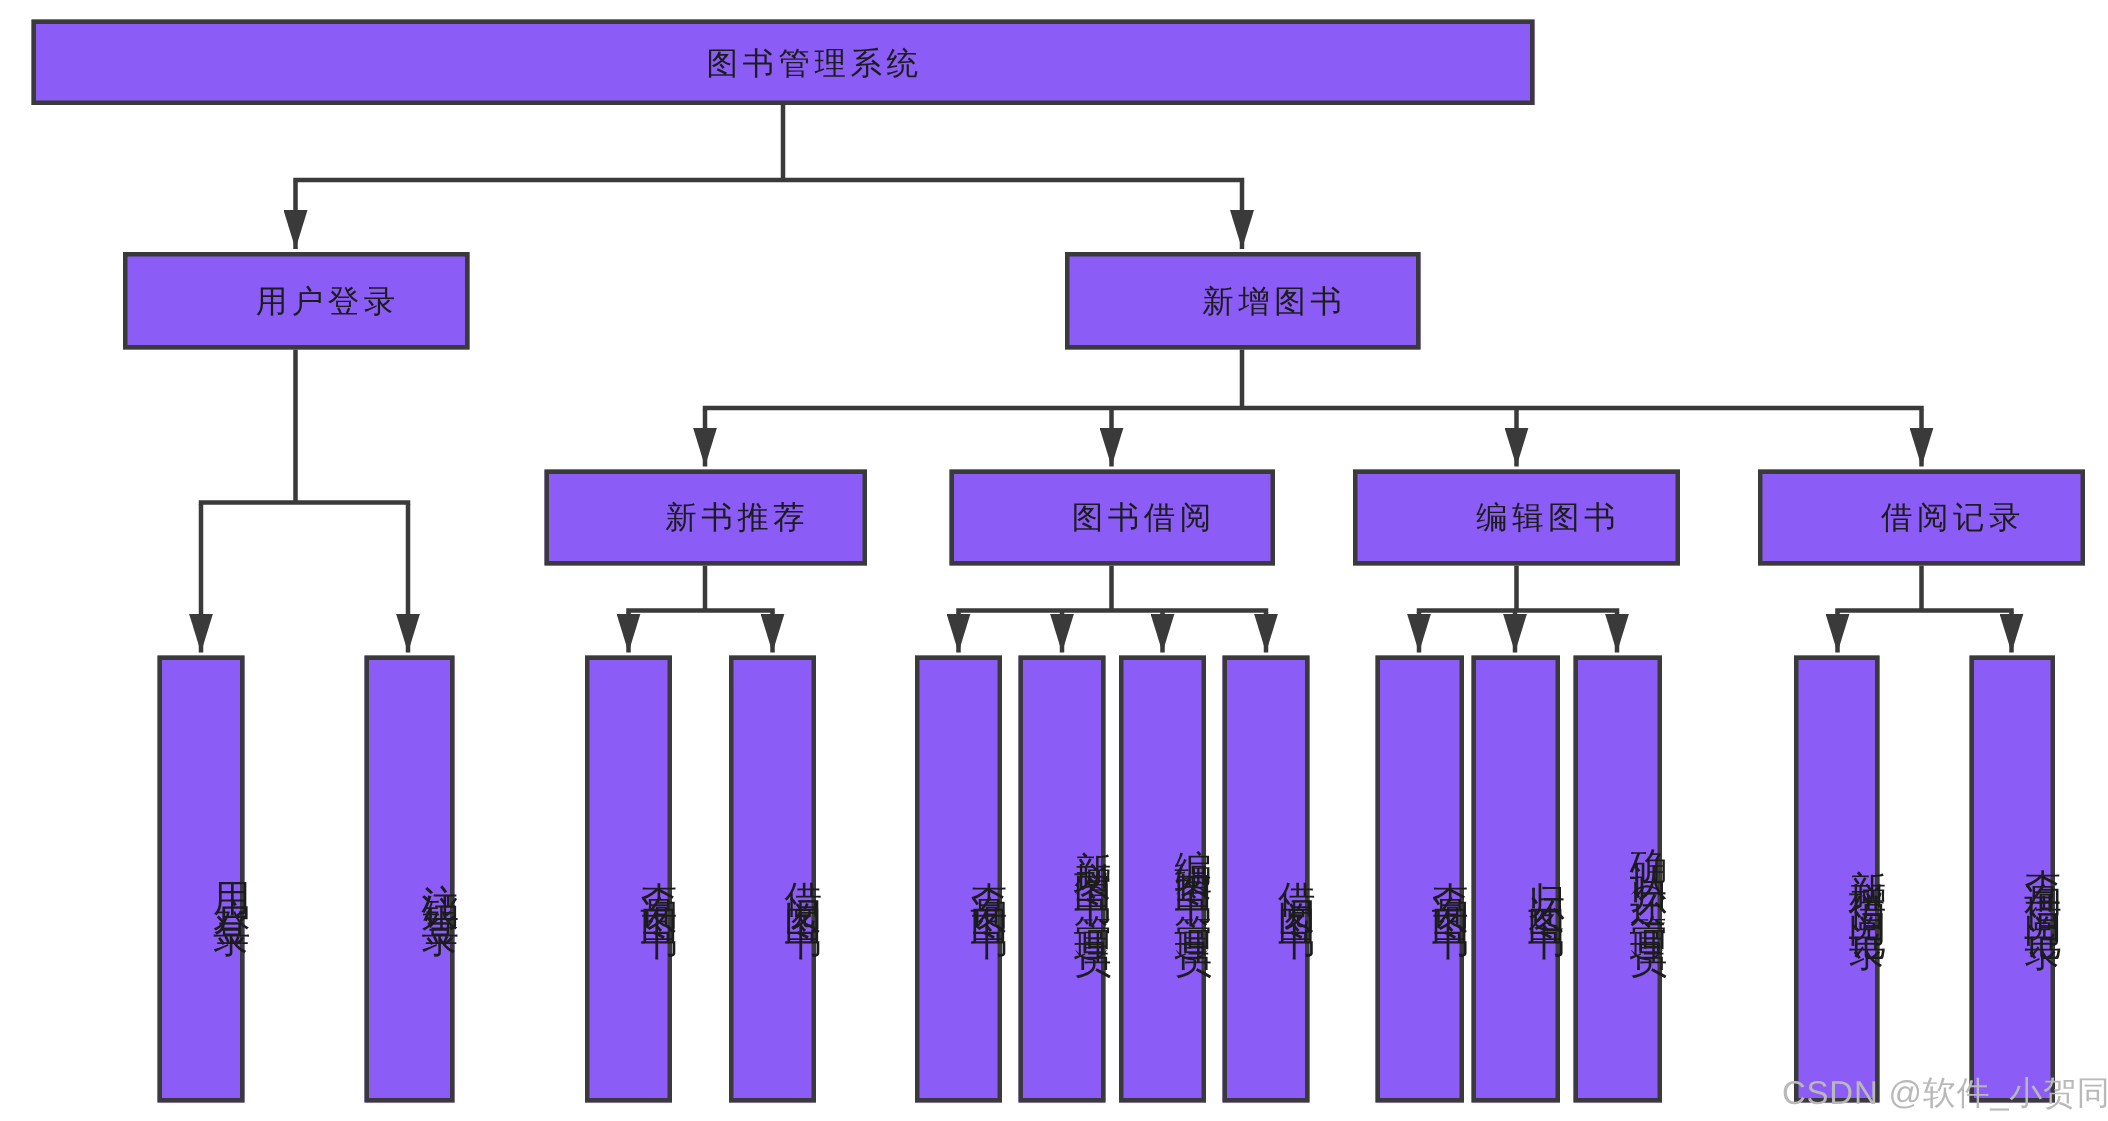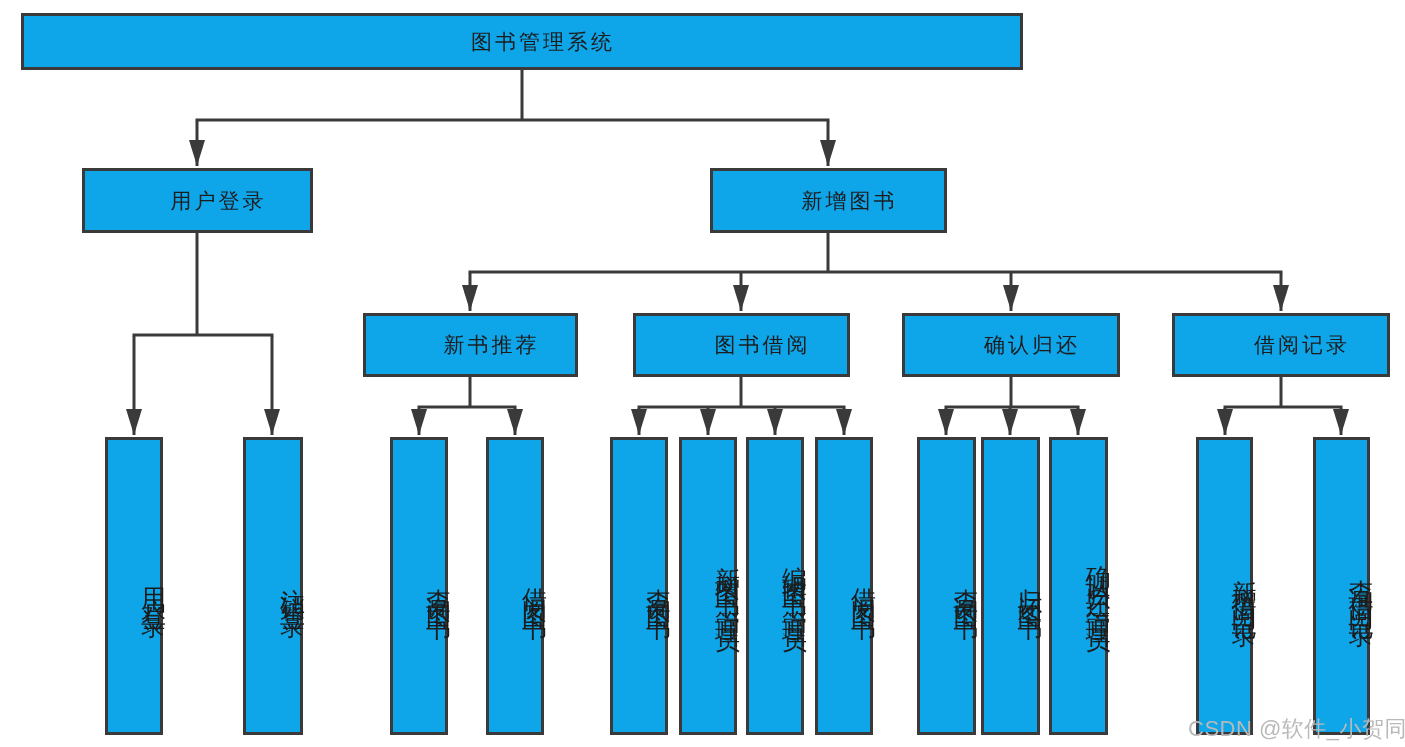--- a/index.html
+++ b/index.html
@@ -11,21 +11,21 @@
     color:var(--text,#1c1c1c);
     overflow:hidden;
   }
   .connectors{position:absolute;left:0;top:0;}
   .connectors .frame,
   .connectors line{stroke:var(--line,#3a3a3a);stroke-width:3;fill:none;}
   .connectors .ahp{fill:var(--line,#3a3a3a);stroke:none;}
   .box{
     position:absolute;box-sizing:border-box;
     border:3px solid var(--line,#3a3a3a);
-    background:#0ea5e9;
+    background:#8b5cf6;
     display:flex;align-items:center;justify-content:center;padding-left:39px;
   }
   .htext{font-size:21px;letter-spacing:3px;text-indent:3px;white-space:nowrap;}
   .vtext{
     writing-mode:vertical-rl;text-orientation:mixed;
     font-size:25px;letter-spacing:9px;line-height:1;
     white-space:nowrap;
   }
   
   .b-root{left:21px;top:13px;width:1002px;height:57px;}
@@ -111,21 +111,21 @@
     <span class="htext">新增图书</span>
   </div>
 
   <div class="box b-borrow">
     <span class="htext">图书借阅</span>
   </div>
   <div class="box b-newbooks">
     <span class="htext">新书推荐</span>
   </div>
   <div class="box b-current">
-    <span class="htext">确认归还</span>
+    <span class="htext">编辑图书</span>
   </div>
   <div class="box b-records">
     <span class="htext">借阅记录</span>
   </div>
 
   <div class="box lf lf1">
     <span class="vtext">用户登录</span>
   </div>
   <div class="box lf lf2">
     <span class="vtext">注销登录</span>

